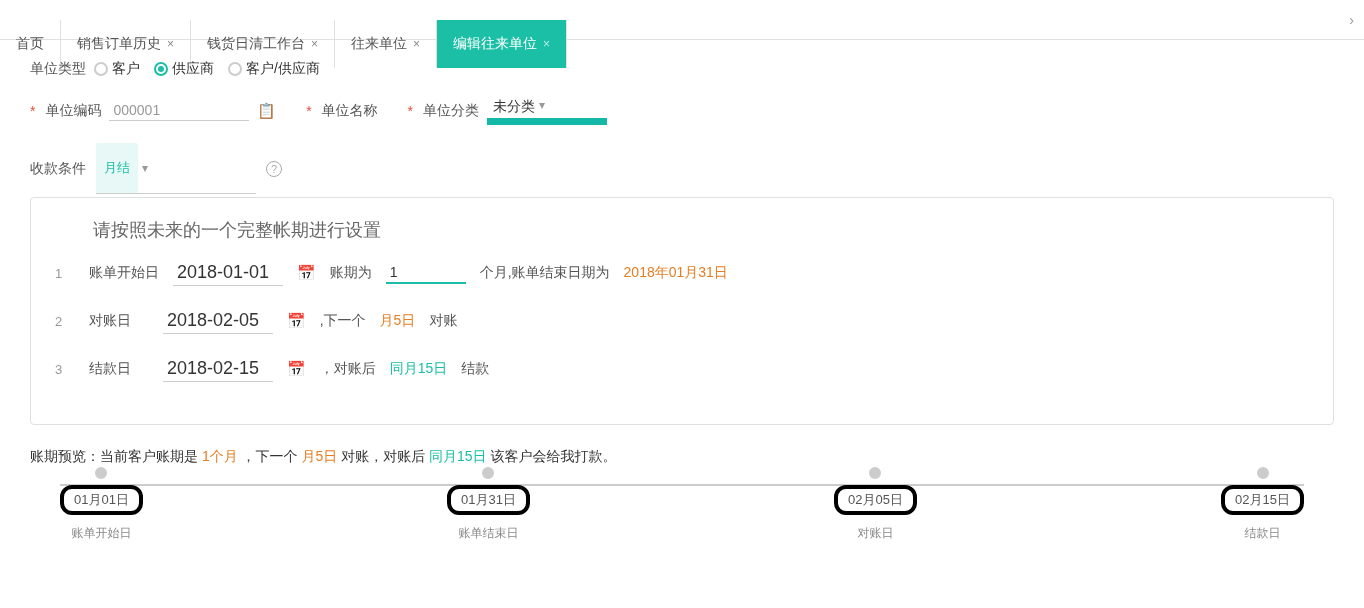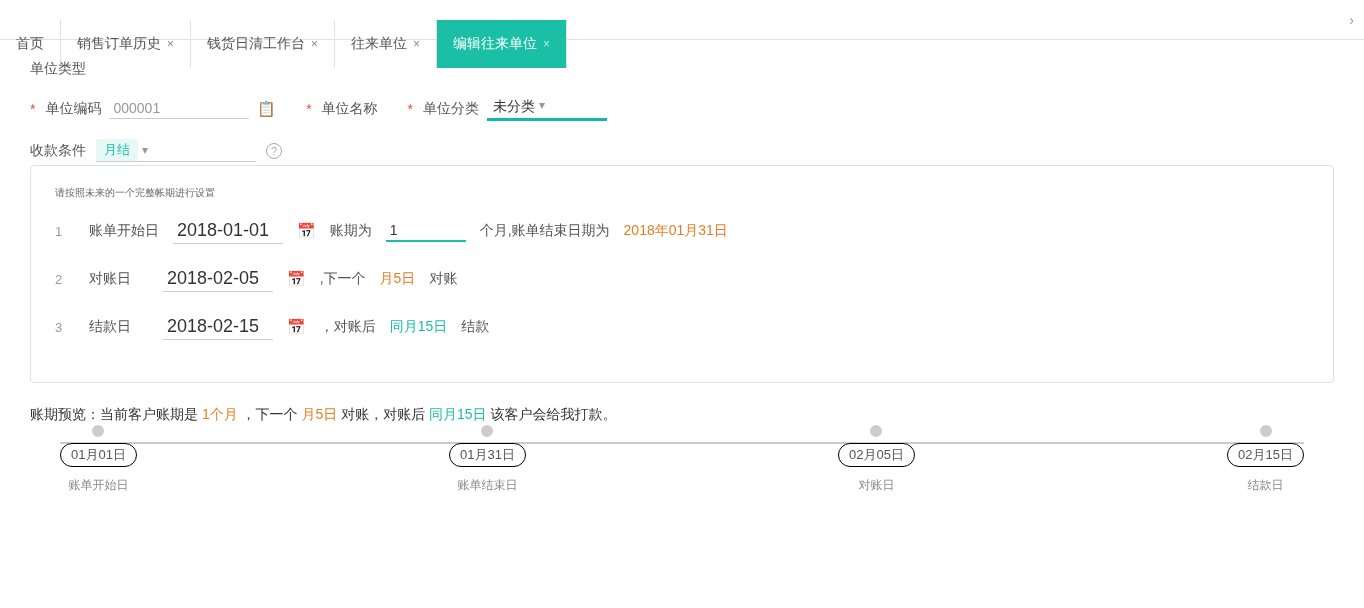--- a/index.html
+++ b/index.html
@@ -119,41 +119,41 @@
     .text-input.code { width: 140px; color: #999; }
     .text-input.name { width: 180px; }
     .dropdown-value { color: #333; }
     .dropdown-arrow { color: #999; font-size: 12px; }
     .dropdown-btn {
       display: flex;
       align-items: flex-start;
       gap: 4px;
       cursor: pointer;
       padding: 2px 6px;
-      border-bottom: 3px solid #14b8a6;
+      border-bottom: 7px solid #14b8a6;
       min-width: 120px;
     }
 
     .calendar-icon {
       color: #1abfa5;
       cursor: pointer;
       font-size: 15px;
     }
 
     
     .payment-condition-wrap {
       display: flex;
       align-items: center;
       gap: 10px;
       margin-bottom: 3px;
     }
     .yueji-tag {
       background: #e8f8f6;
       color: #1abfa5;
-      padding: 2px 8px;
+      padding: 16px 8px;
       border-radius: 2px;
       font-size: 13px;
     }
     .condition-select {
       display: flex;
       align-items: center;
       border-bottom: 1px solid #ccc;
       gap: 4px;
       min-width: 160px;
       cursor: pointer;
@@ -174,21 +174,22 @@
     
     .section-box {
       border: 1px solid #e0e0e0;
       border-radius: 4px;
       padding: 20px 24px;
       margin-bottom: 20px;
     }
     .section-hint {
       color: #666;
       margin-bottom: 18px;
-      font-size: 10px;
+      font-size: 18px;
+      margin-left: 38px;
     }
 
     
     .config-row {
       display: flex;
       align-items: center;
       margin-bottom: 22px;
       gap: 14px;
     }
     .row-num {
@@ -240,21 +241,21 @@
     }
     .tl-dot {
       width: 12px;
       height: 12px;
       border-radius: 50%;
       background: #ccc;
       border: 2px solid #ccc;
     }
     .tl-badge {
       background: #fff;
-      border: 1px solid #000000;
+      border: 4px solid #000000;
       border-radius: 12px;
       padding: 2px 10px;
       font-size: 13px;
       color: #555;
       white-space: nowrap;
     }
     .tl-name {
       font-size: 12px;
       color: #888;
       margin-top: 4px;
@@ -284,20 +285,34 @@
     <span class="close-btn">×</span>
   </div>
   <div class="tabs-arrow">›</div>
 </div>
 
 <div class="page-content">
 
   <div class="form-row">
     <div class="form-item">
       <span class="form-label">单位类型</span>
+      <div class="radio-group">
+        <label class="radio-item">
+          <div class="radio-circle"></div>
+          <span>客户</span>
+        </label>
+        <label class="radio-item">
+          <div class="radio-circle checked"></div>
+          <span>供应商</span>
+        </label>
+        <label class="radio-item">
+          <div class="radio-circle"></div>
+          <span>客户/供应商</span>
+        </label>
+      </div>
     </div>
   </div>
 
   <div class="form-row">
     <div class="form-item">
       <span class="required-star">*</span>
       <span class="form-label">单位编码</span>
       <input class="text-input code" type="text" value="000001" style="">
       <span class="calendar-icon">📋</span>
     </div>

